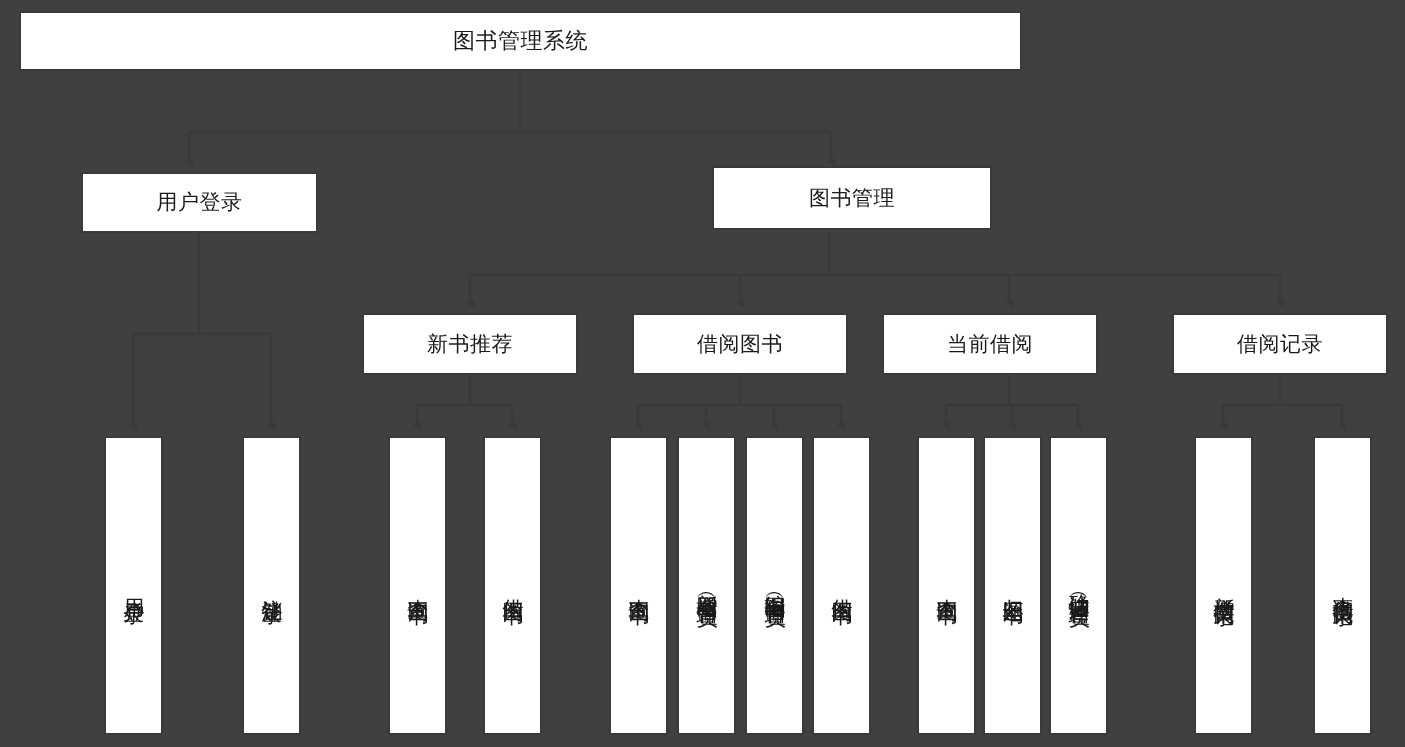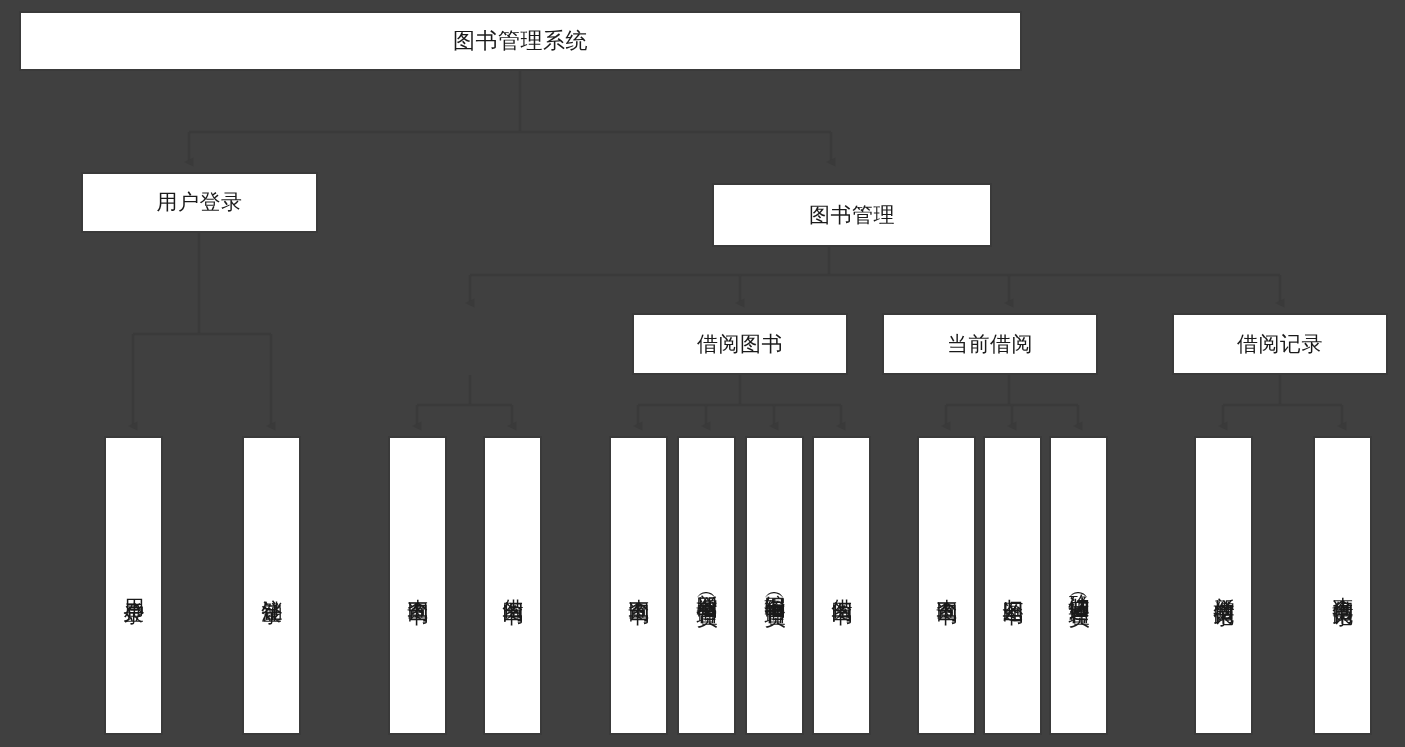--- a/index.html
+++ b/index.html
@@ -128,24 +128,27 @@
     </g>
   </svg>
 
   <div class="node horizontal root" style="left:19px; top:11px; width:1003px; height:60px;">
     <span class="node-label">图书管理系统</span>
   </div>
 
   <div class="node horizontal" style="left:81px; top:172px; width:237px; height:61px;">
     <span class="node-label">用户登录</span>
   </div>
-  <div class="node horizontal" style="left:712px; top:183px; width:280px; height:64px;">
+  <div class="node horizontal" style="left:712px; top:166px; width:280px; height:64px;">
     <span class="node-label">图书管理</span>
   </div>
 
+  <div class="node horizontal" style="left:362px; top:313px; width:216px; height:62px;">
+    <span class="node-label">新书推荐</span>
+  </div>
   <div class="node horizontal" style="left:632px; top:313px; width:216px; height:62px;">
     <span class="node-label">借阅图书</span>
   </div>
   <div class="node horizontal" style="left:882px; top:313px; width:216px; height:62px;">
     <span class="node-label">当前借阅</span>
   </div>
   <div class="node horizontal" style="left:1172px; top:313px; width:216px; height:62px;">
     <span class="node-label">借阅记录</span>
   </div>
 

